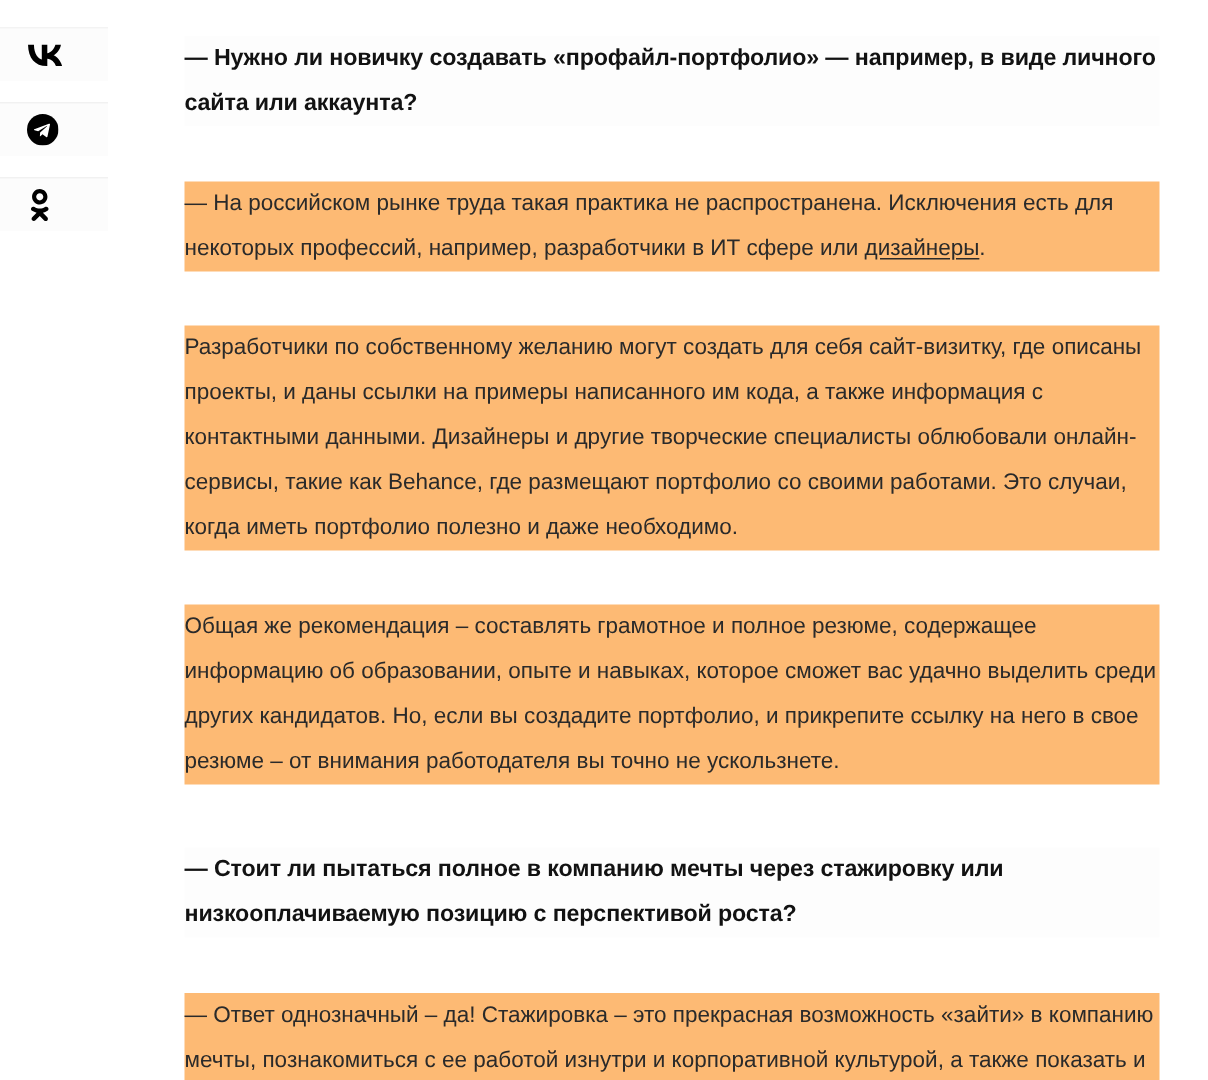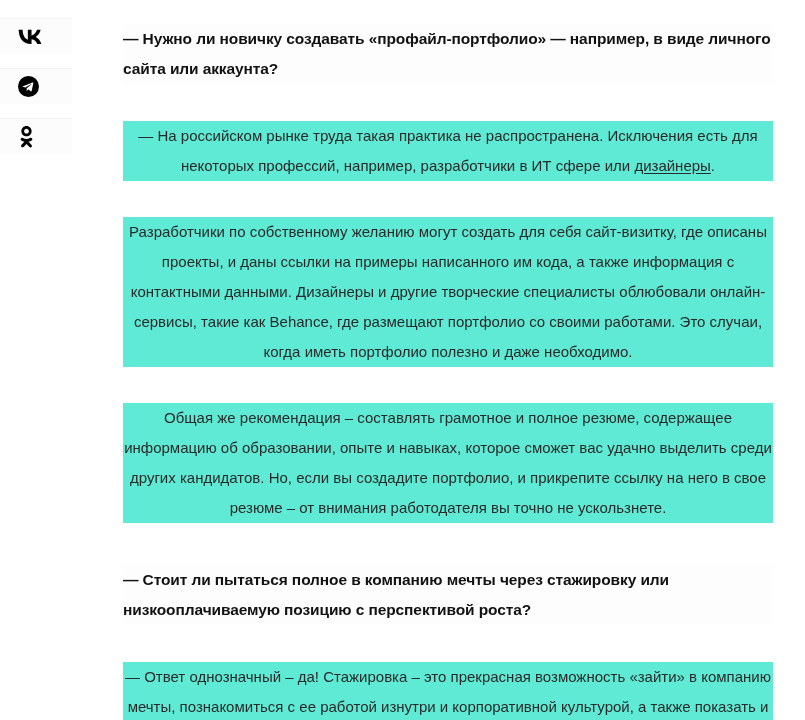--- a/index.html
+++ b/index.html
@@ -81,22 +81,21 @@
     letter-spacing: -0.1px;
     background: #fdfdfd;
   }
 
   p.para {
     margin: 0;
     font-size: 15px;
     font-weight: 400;
     line-height: 30px;
     color: #2a2a2a;
-    background: #5eead4;
-    text-align: center;
+    background: #fdba74;
   }
 
   .block-gap-lg { height: 37px; }
   .block-gap-md { height: 36px; }
   .block-gap-head { height: 42px; }
 
   a.inline-link {
     color: #2a2a2a;
     text-decoration: underline;
     text-underline-offset: 2px;

